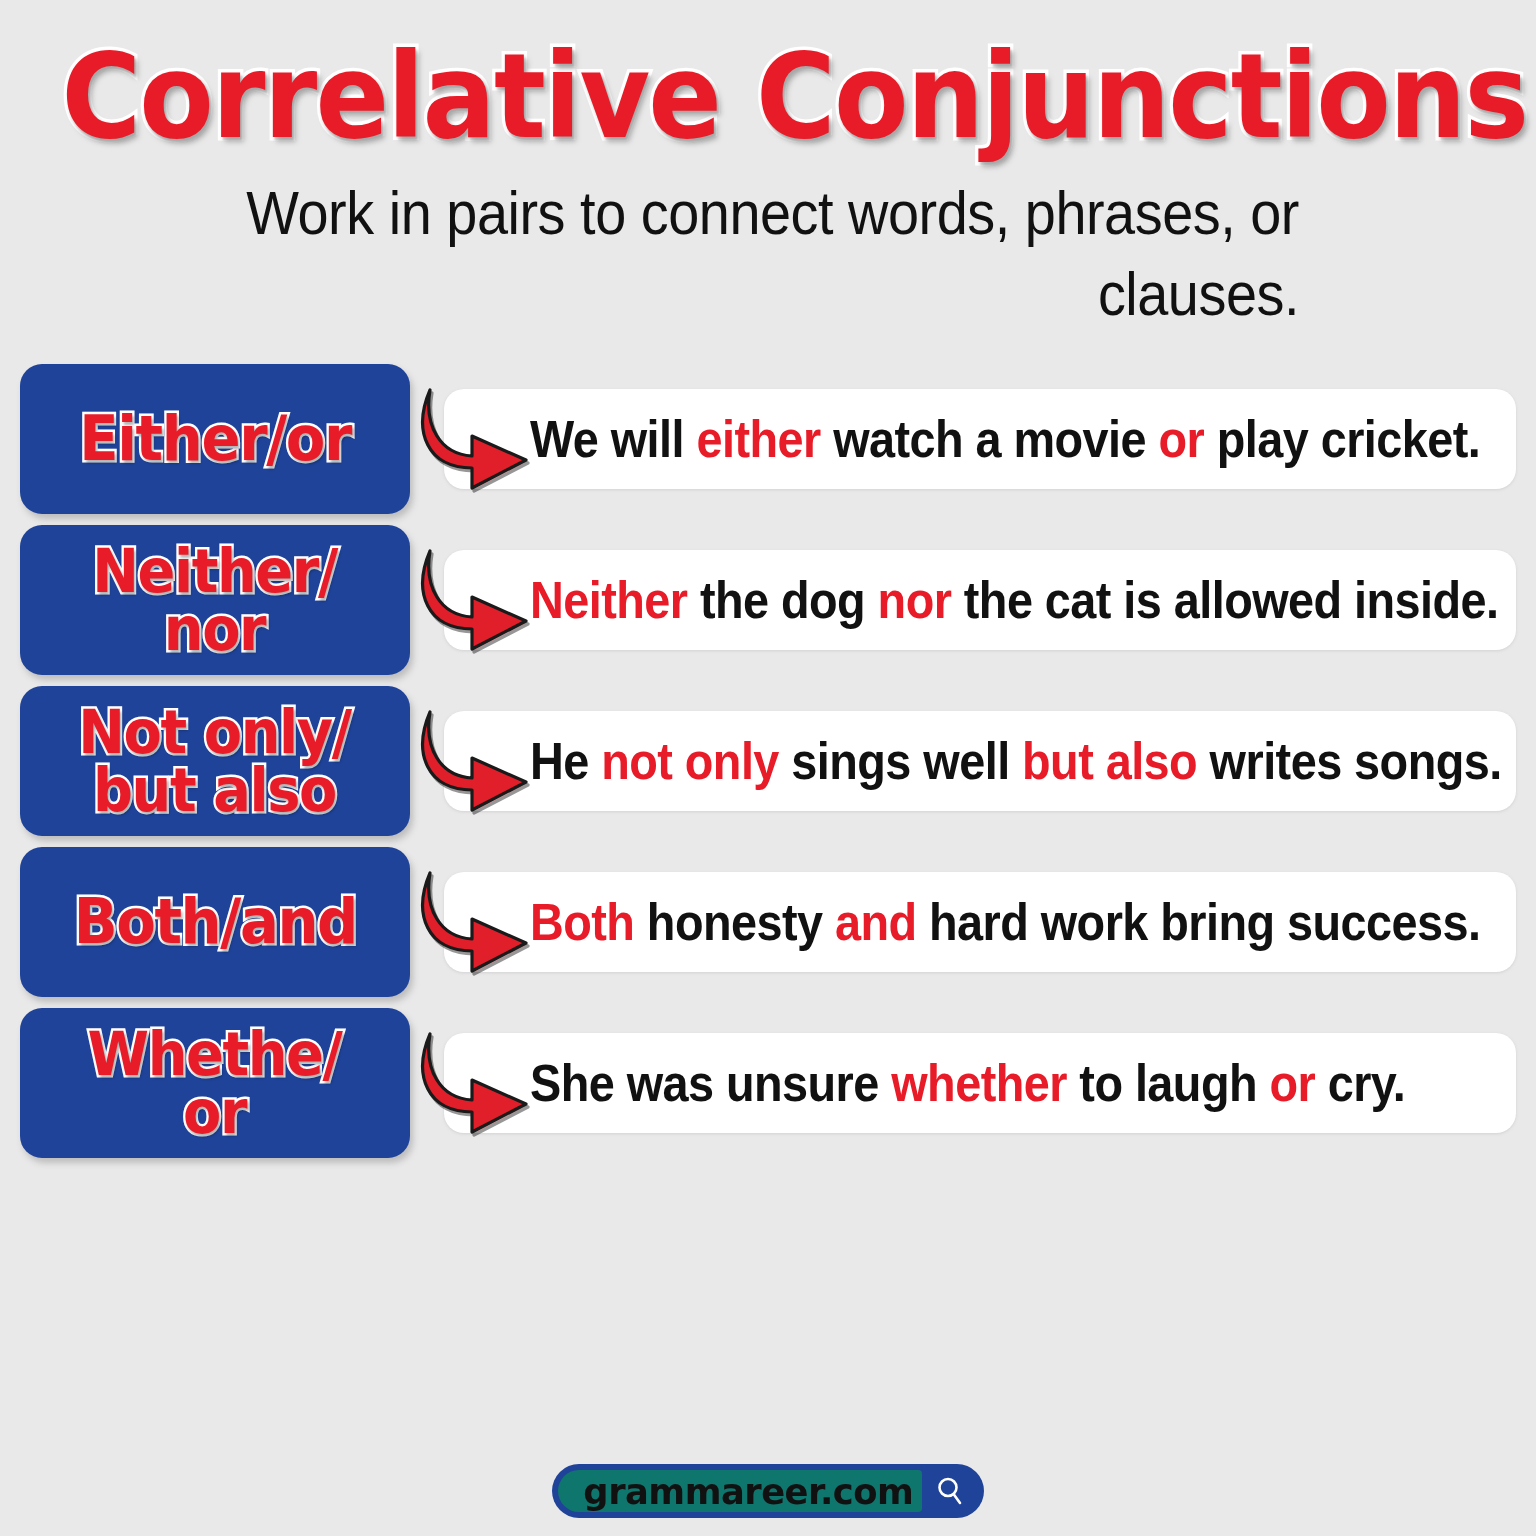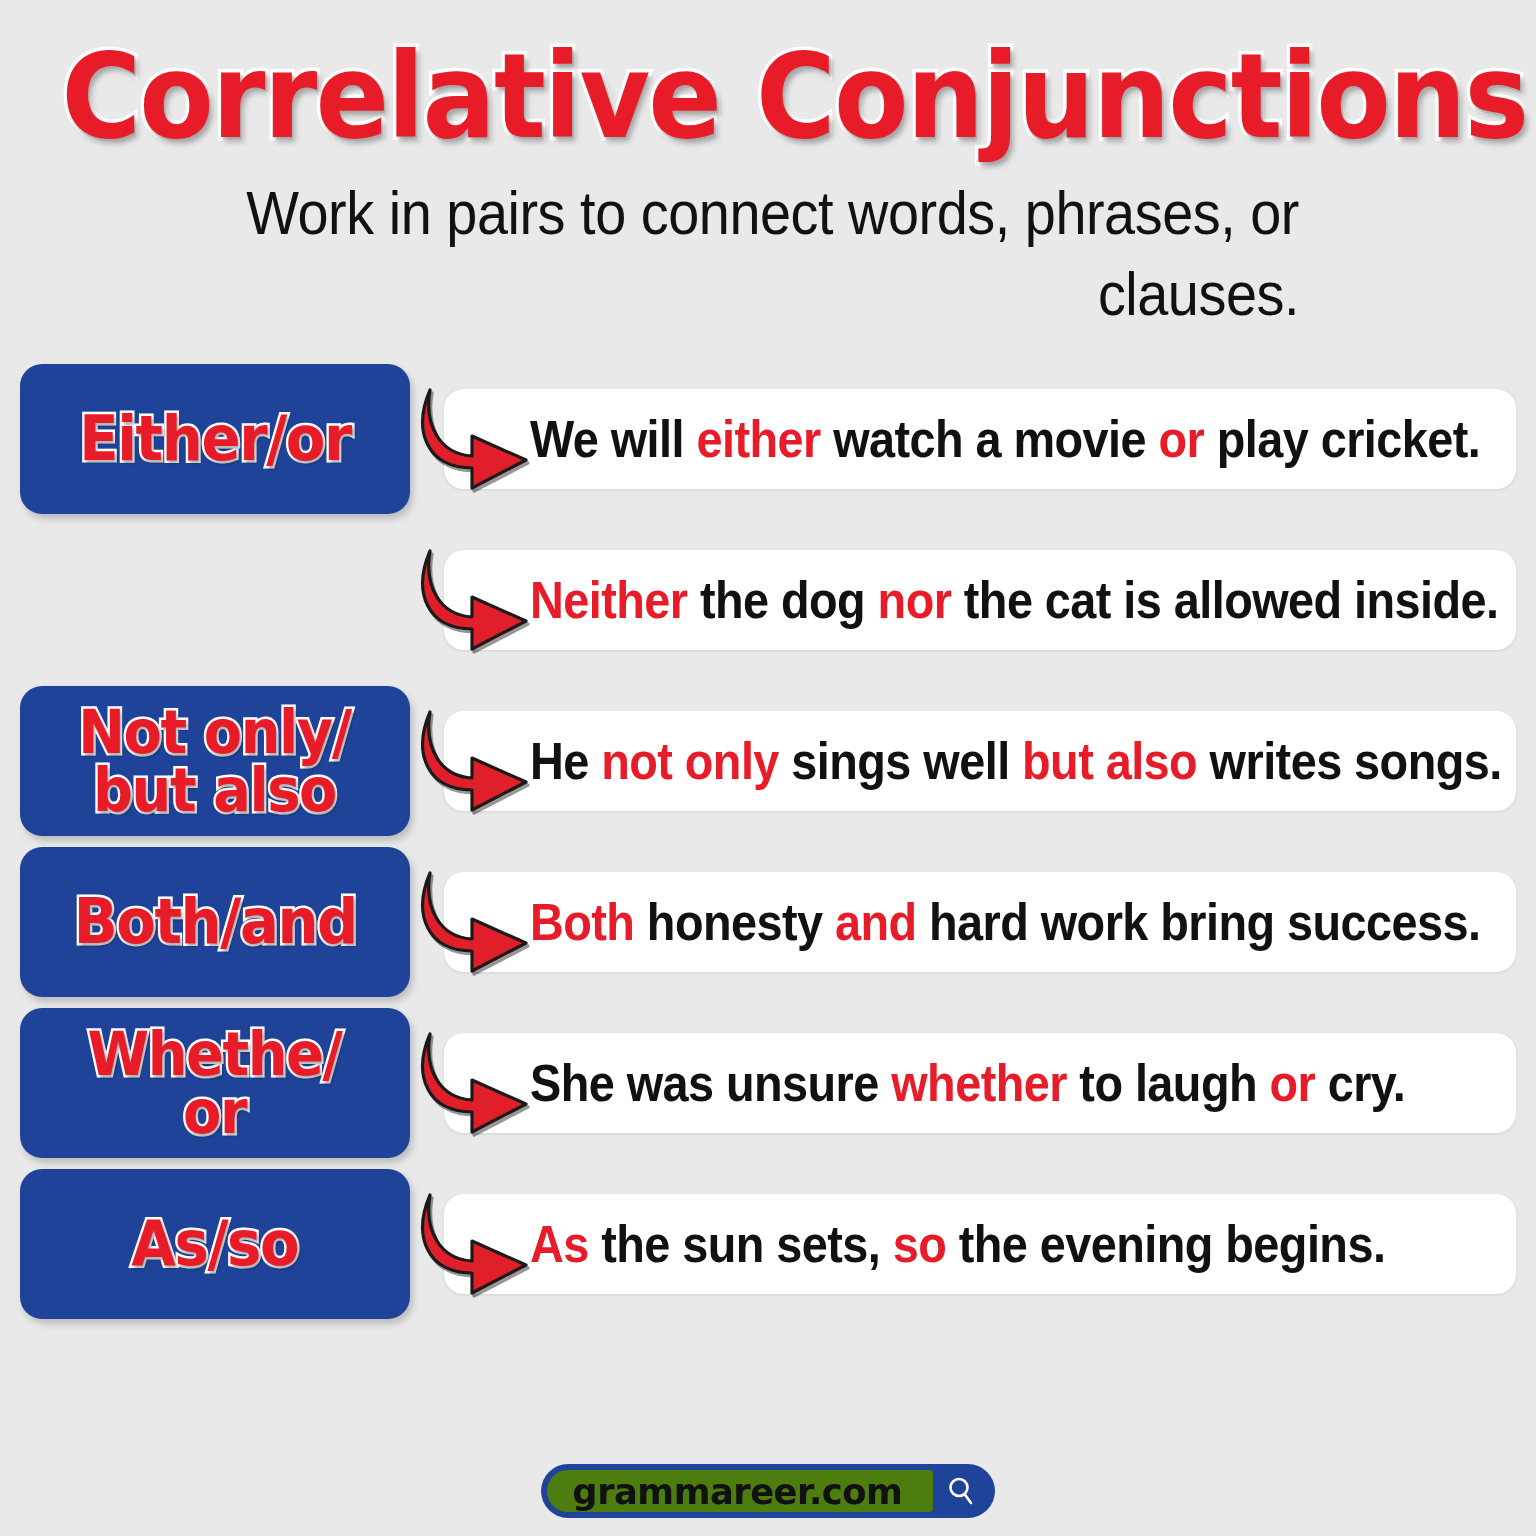--- a/index.html
+++ b/index.html
@@ -144,26 +144,26 @@
   .badge {
     display: flex;
     align-items: center;
     background: #1f4399;
     border-radius: 40px;
     height: 54px;
     padding: 0 6px 0 6px;
     box-sizing: border-box;
   }
   .badge-field {
-    background: #4d7c0f;
+    background: #0f766e;
     height: 42px;
     border-radius: 22px 4px 4px 22px;
     display: flex;
     align-items: center;
-    padding: 0 28px 0 22px;
+    padding: 0 6px 0 22px;
   }
   .badge-url {
     font-family: "DejaVu Sans", sans-serif;
     font-weight: bold;
     font-size: 36px;
     color: #111111;
     letter-spacing: -0.5px;
     transform: scaleX(0.98);
   }
   .badge-search {
@@ -193,20 +193,23 @@
 <svg viewBox="0 0 122 110" width="122" height="110" aria-hidden="true">
   <g>
     <path d="M16 6 C 10 42, 26 70, 58 72 L 58 52 L 112 76 L 58 104 L 58 84
              C 14 84, -2 48, 16 6 Z" fill="#e01f2a" stroke="#1a1a1a" stroke-width="3.2" stroke-linejoin="round" transform="translate(2,3)" opacity="0.45"></path>
     <path d="M16 6 C 10 42, 26 70, 58 72 L 58 52 L 112 76 L 58 104 L 58 84
              C 14 84, -2 48, 16 6 Z" fill="#e01f2a" stroke="#1a1a1a" stroke-width="3.2" stroke-linejoin="round"></path>
   </g>
 </svg></div>
     </div>
     <div class="row">
+      <div class="label-card">
+        <div class="label-text two-line">Neither/<br><span>nor</span></div>
+      </div>
       <div class="example-card">
         <div class="example-text"><span class="kw">Neither</span><span> the dog </span><span class="kw">nor</span><span> the cat is allowed inside.</span></div>
       </div>
       <div class="arrow">
 <svg viewBox="0 0 122 110" width="122" height="110" aria-hidden="true">
   <g>
     <path d="M16 6 C 10 42, 26 70, 58 72 L 58 52 L 112 76 L 58 104 L 58 84
              C 14 84, -2 48, 16 6 Z" fill="#e01f2a" stroke="#1a1a1a" stroke-width="3.2" stroke-linejoin="round" transform="translate(2,3)" opacity="0.45"></path>
     <path d="M16 6 C 10 42, 26 70, 58 72 L 58 52 L 112 76 L 58 104 L 58 84
              C 14 84, -2 48, 16 6 Z" fill="#e01f2a" stroke="#1a1a1a" stroke-width="3.2" stroke-linejoin="round"></path>
@@ -246,37 +249,20 @@
              C 14 84, -2 48, 16 6 Z" fill="#e01f2a" stroke="#1a1a1a" stroke-width="3.2" stroke-linejoin="round"></path>
   </g>
 </svg></div>
     </div>
     <div class="row">
       <div class="label-card">
         <div class="label-text two-line">Whethe/<br><span>or</span></div>
       </div>
       <div class="example-card">
         <div class="example-text"><span>She was unsure </span><span class="kw">whether</span><span> to laugh </span><span class="kw">or</span><span> cry.</span></div>
-      </div>
-      <div class="arrow">
-<svg viewBox="0 0 122 110" width="122" height="110" aria-hidden="true">
-  <g>
-    <path d="M16 6 C 10 42, 26 70, 58 72 L 58 52 L 112 76 L 58 104 L 58 84
-             C 14 84, -2 48, 16 6 Z" fill="#e01f2a" stroke="#1a1a1a" stroke-width="3.2" stroke-linejoin="round" transform="translate(2,3)" opacity="0.45"></path>
-    <path d="M16 6 C 10 42, 26 70, 58 72 L 58 52 L 112 76 L 58 104 L 58 84
-             C 14 84, -2 48, 16 6 Z" fill="#e01f2a" stroke="#1a1a1a" stroke-width="3.2" stroke-linejoin="round"></path>
-  </g>
-</svg></div>
-    </div>
-    <div class="row">
-      <div class="label-card">
-        <div class="label-text one-line">As/so</div>
-      </div>
-      <div class="example-card">
-        <div class="example-text"><span class="kw">As</span><span> the sun sets, </span><span class="kw">so</span><span> the evening begins.</span></div>
       </div>
       <div class="arrow">
 <svg viewBox="0 0 122 110" width="122" height="110" aria-hidden="true">
   <g>
     <path d="M16 6 C 10 42, 26 70, 58 72 L 58 52 L 112 76 L 58 104 L 58 84
              C 14 84, -2 48, 16 6 Z" fill="#e01f2a" stroke="#1a1a1a" stroke-width="3.2" stroke-linejoin="round" transform="translate(2,3)" opacity="0.45"></path>
     <path d="M16 6 C 10 42, 26 70, 58 72 L 58 52 L 112 76 L 58 104 L 58 84
              C 14 84, -2 48, 16 6 Z" fill="#e01f2a" stroke="#1a1a1a" stroke-width="3.2" stroke-linejoin="round"></path>
   </g>
 </svg></div>

